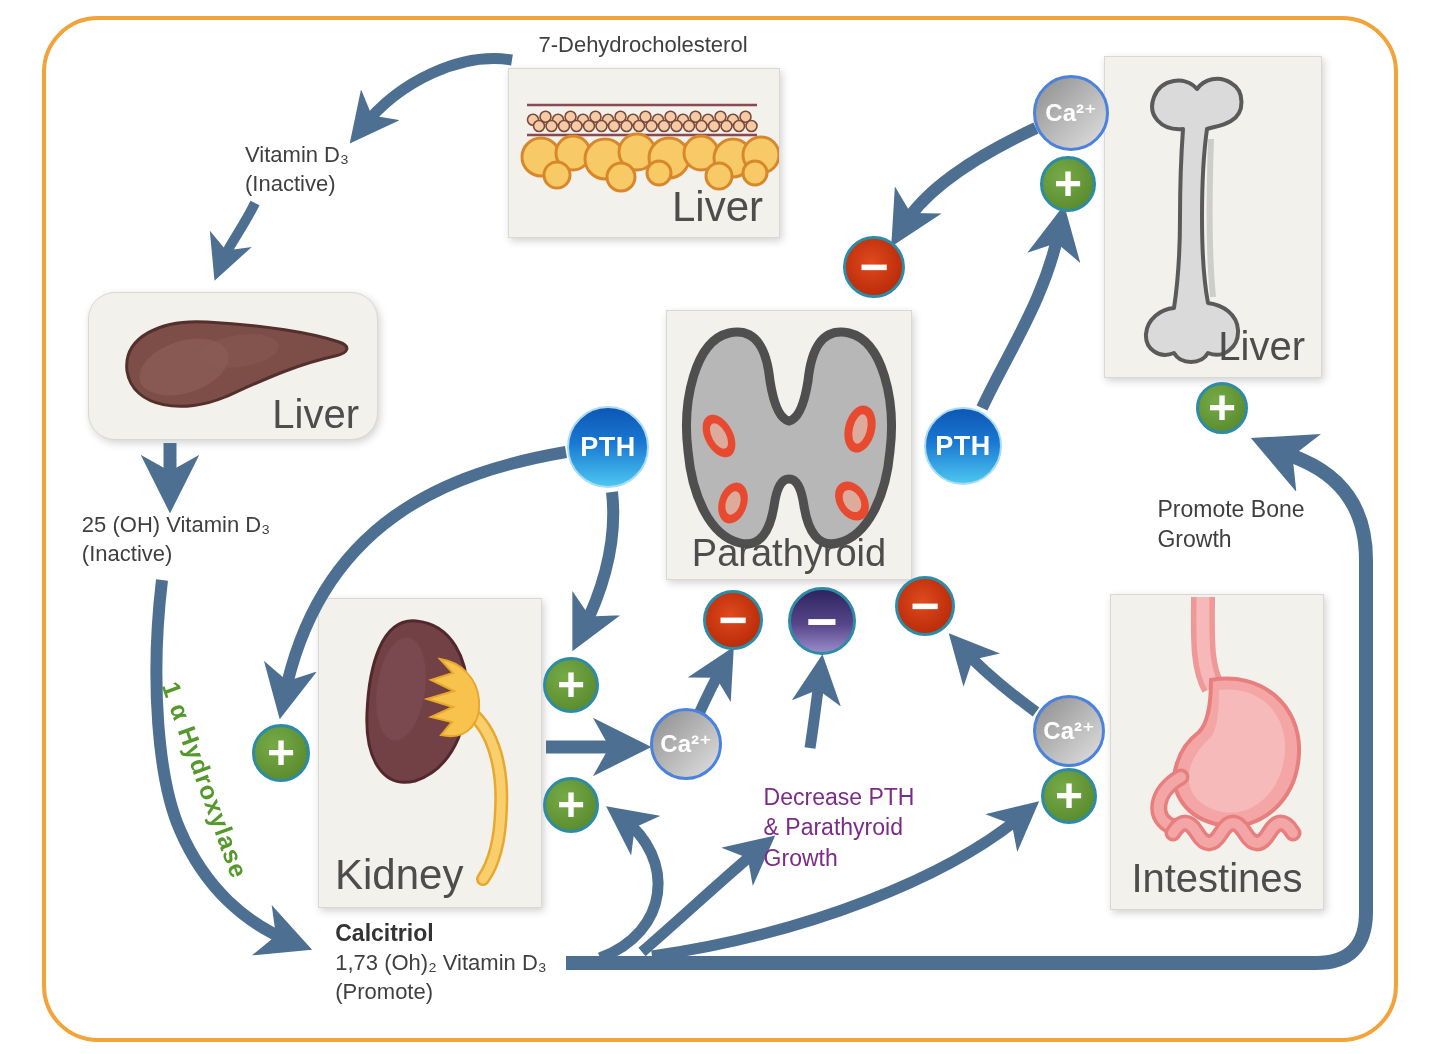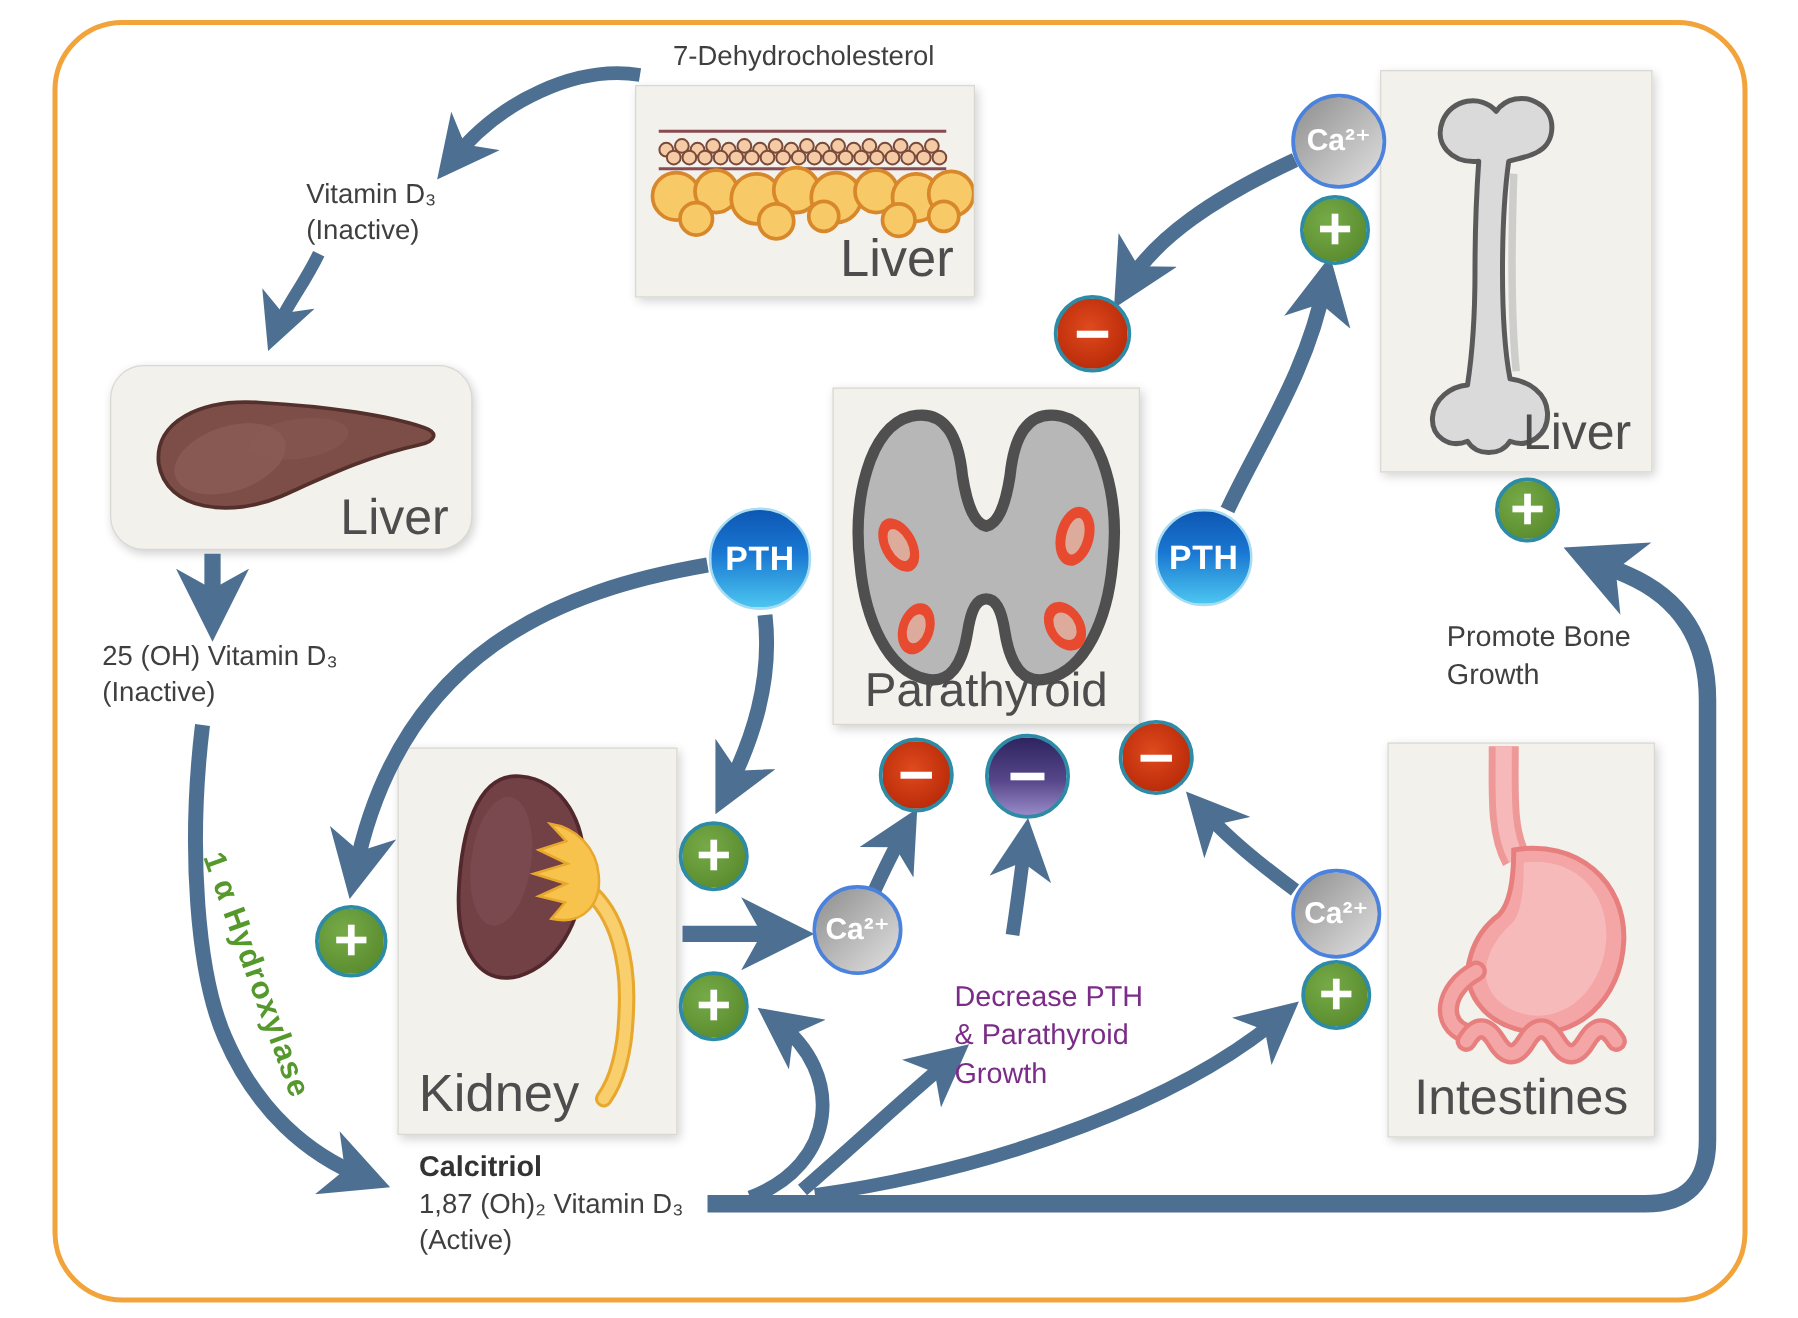--- a/index.html
+++ b/index.html
@@ -251,22 +251,22 @@
 
   <div class="flow-text" style="left:176px;top:510px;">
     <div>25 (OH) Vitamin D₃</div>
     <div>(Inactive)</div>
   </div>
 
   <div class="enzyme" style="left:183px;top:678px;">1 α Hydroxylase</div>
 
   <div class="flow-text" style="left:441px;top:918px;">
     <div class="bold-line">Calcitriol</div>
-    <div>1,87 (Oh)₂ Vitamin D₃</div>
-    <div>(Active)</div>
+    <div>1,73 (Oh)₂ Vitamin D₃</div>
+    <div>(Promote)</div>
   </div>
 
   <div class="flow-text purple-text" style="left:839px;top:755px;">
     <div>Decrease PTH</div>
     <div>&amp; Parathyroid</div>
     <div>Growth</div>
   </div>
 
   <div class="flow-text" style="left:1231px;top:494px;font-size:23px;">
     <div>Promote Bone</div>

